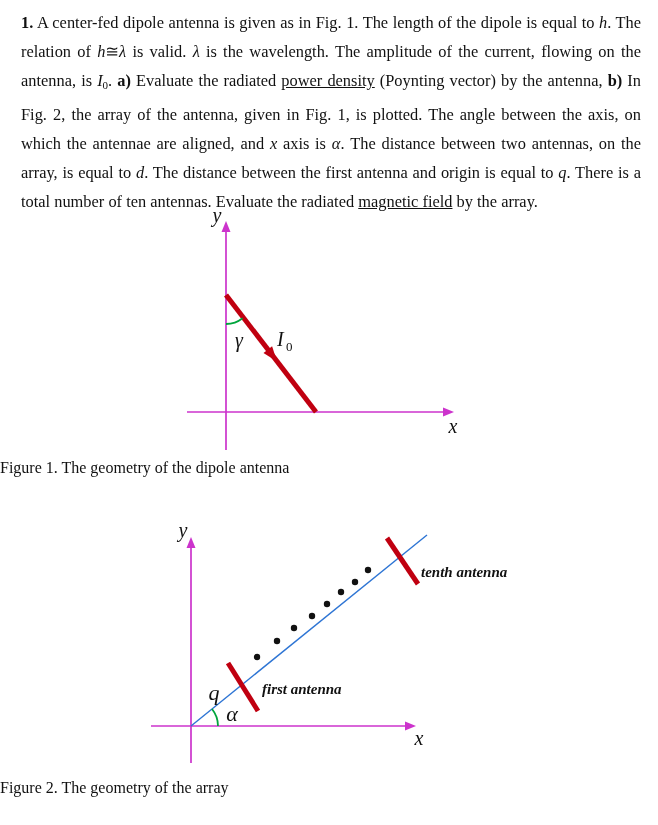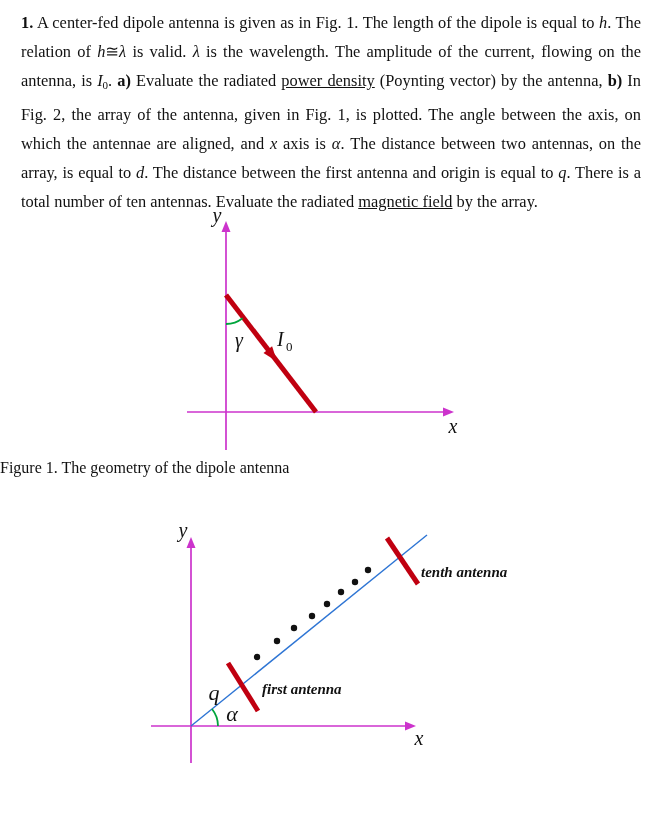--- a/index.html
+++ b/index.html
@@ -75,14 +75,15 @@
     <path d="M 218 726 A 27 27 0 0 0 212 709" fill="none" stroke-width="1.8" stroke="#00a53c"></path>
 
     <text x="183" y="537" text-anchor="middle" class="axlbl" fill="#111111">y</text>
     <text x="419" y="745" text-anchor="middle" class="axlbl" fill="#111111">x</text>
     <text x="214" y="700" text-anchor="middle" class="big-greek" fill="#111111">q</text>
     <text x="232" y="721" text-anchor="middle" class="big-greek" fill="#111111">α</text>
     <text x="262" y="694" class="ant-lbl" fill="#111111">first antenna</text>
     <text x="421" y="577" class="ant-lbl" fill="#111111">tenth antenna</text>
   </svg>
 
+  <div class="caption" style="top:779px;">Figure 2. The geometry of the array</div>
 
 </div>
 
 </body></html>

